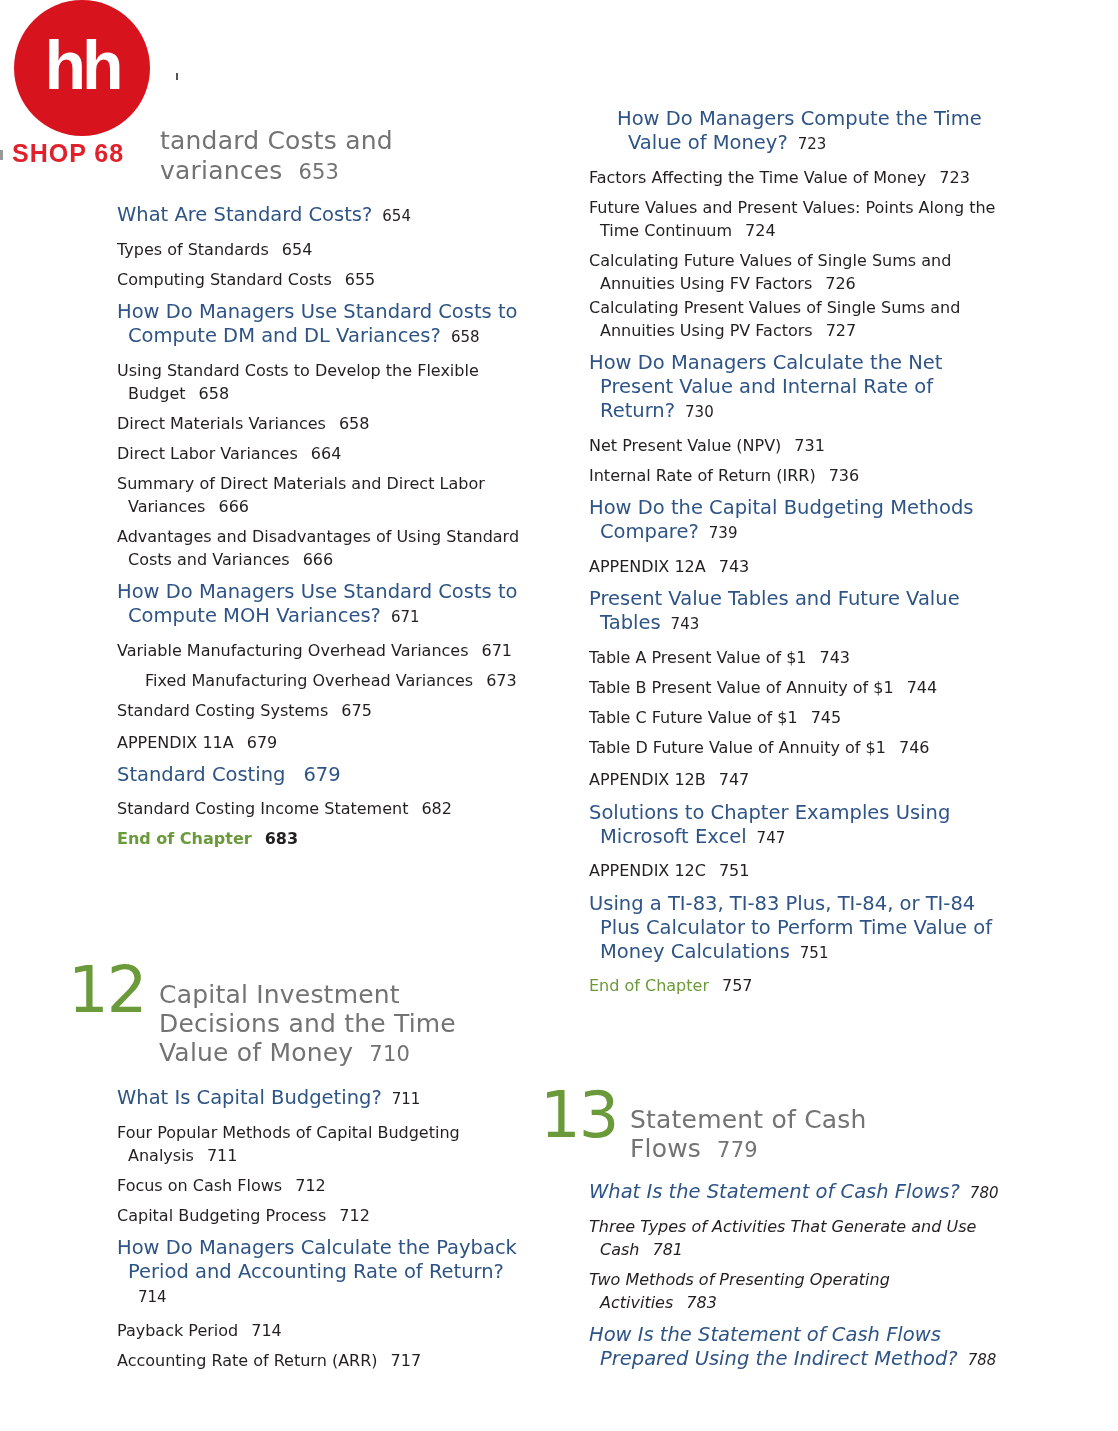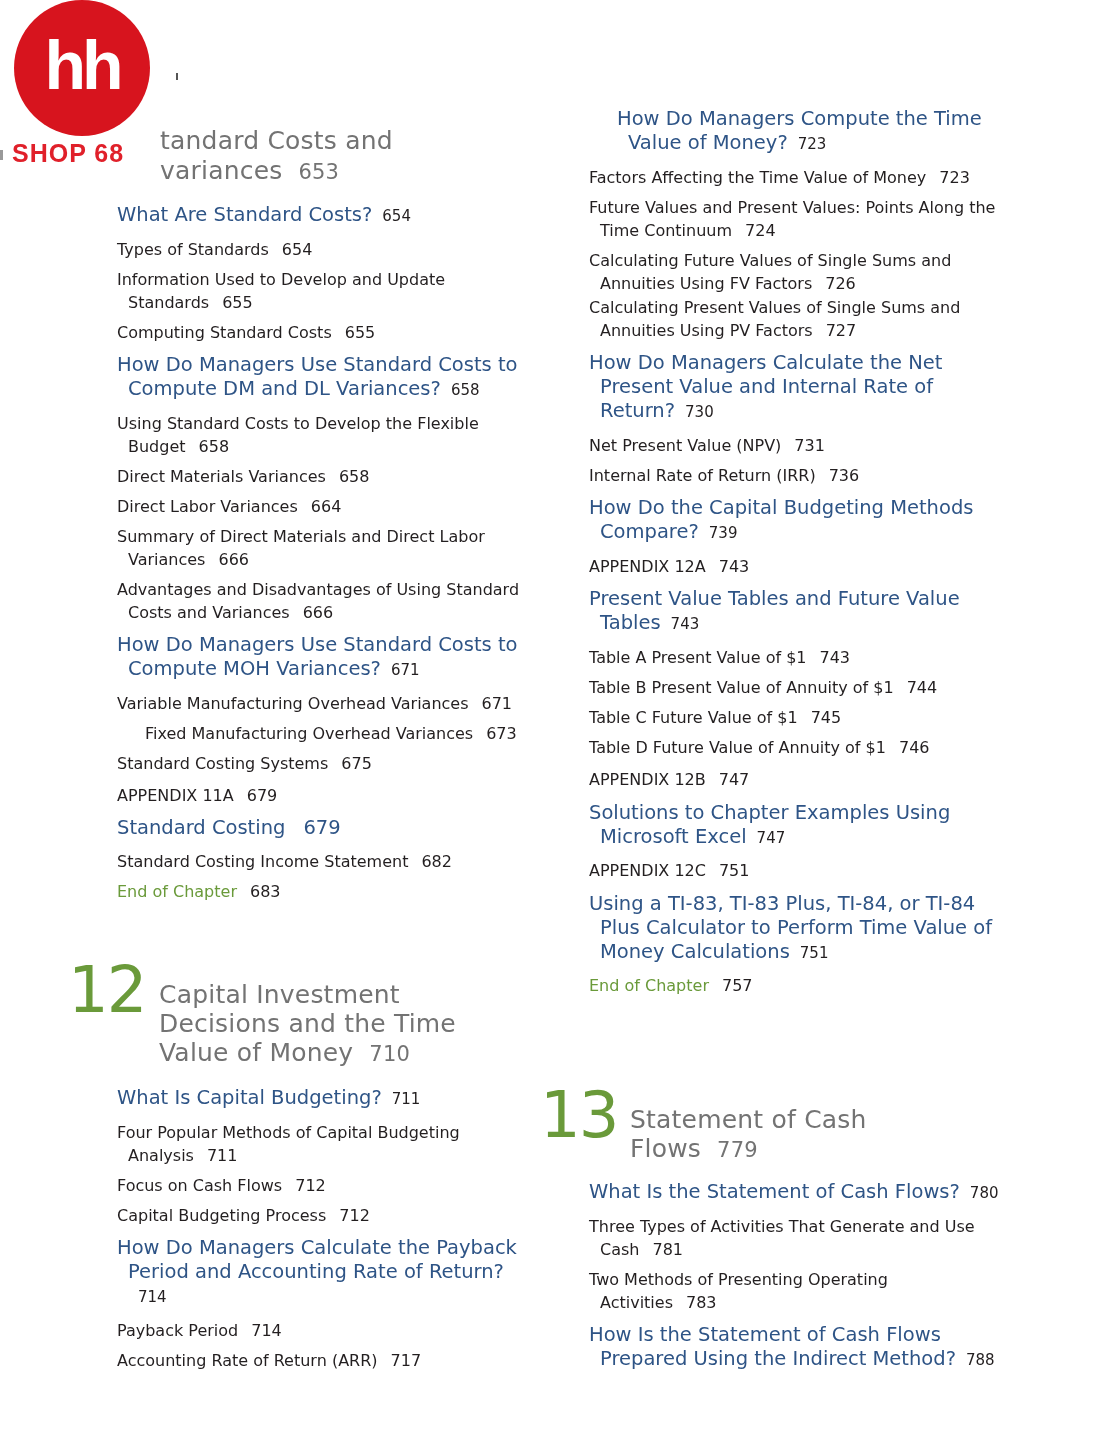--- a/index.html
+++ b/index.html
@@ -62,36 +62,35 @@
 <div class="stray"></div>
 
 <div class="ch-title" style="left:160px; top:126px;">
   <div>tandard Costs and</div>
   <div><span>variances</span><span class="pg">653</span></div>
 </div>
 
 <div class="col" id="ch11" style="left:117px; top:203px; width:410px;">
     <div class="entry h2" style="margin-bottom: 10px;"><span>What Are Standard Costs?</span><span class="pg">654</span></div>
     <div class="entry h3" style="margin-bottom: 7px;"><span>Types of Standards</span><span class="pg">654</span></div>
-    <div class="entry h3" style="margin-bottom: 7px;"><span>Information Used to Develop and Update Standards</span><span class="pg">655</span></div>
     <div class="entry h3" style="margin-bottom: 9px;"><span>Computing Standard Costs</span><span class="pg">655</span></div>
     <div class="entry h2" style="margin-bottom: 10px;"><span>How Do Managers Use Standard Costs to Compute DM and DL Variances?</span><span class="pg">658</span></div>
     <div class="entry h3" style="margin-bottom: 7px;"><span>Using Standard Costs to Develop the Flexible Budget</span><span class="pg">658</span></div>
     <div class="entry h3" style="margin-bottom: 7px;"><span>Direct Materials Variances</span><span class="pg">658</span></div>
     <div class="entry h3" style="margin-bottom: 7px;"><span>Direct Labor Variances</span><span class="pg">664</span></div>
     <div class="entry h3" style="margin-bottom: 7px;"><span>Summary of Direct Materials and Direct Labor Variances</span><span class="pg">666</span></div>
     <div class="entry h3" style="margin-bottom: 9px;"><span>Advantages and Disadvantages of Using Standard Costs and Variances</span><span class="pg">666</span></div>
     <div class="entry h2" style="margin-bottom: 10px;"><span>How Do Managers Use Standard Costs to Compute MOH Variances?</span><span class="pg">671</span></div>
     <div class="entry h3" style="margin-bottom: 7px;"><span>Variable Manufacturing Overhead Variances</span><span class="pg">671</span></div>
     <div class="entry h3" style="margin-bottom: 7px; margin-left: 28px;"><span>Fixed Manufacturing Overhead Variances</span><span class="pg">673</span></div>
     <div class="entry h3" style="margin-bottom: 9px;"><span>Standard Costing Systems</span><span class="pg">675</span></div>
     <div class="entry h3 app" style="margin-bottom: 9px;"><span>APPENDIX 11A</span><span class="pg">679</span></div>
     <div class="entry h2 bluepg" style="margin-bottom: 10px;"><span>Standard Costing</span><span class="pg">679</span></div>
     <div class="entry h3" style="margin-bottom: 7px;"><span>Standard Costing Income Statement</span><span class="pg">682</span></div>
-    <div class="entry eoc" style="margin-bottom: 12px;"><span>End of Chapter</span><span class="pg">683</span></div>
+    <div class="entry eoc" style="margin-bottom: 12px; font-weight: bold;"><span>End of Chapter</span><span class="pg">683</span></div>
   </div>
 
 <div class="ch-num" style="left:68px; top:958px;">12</div>
 <div class="ch-title" style="left:159px; top:980px; line-height:29px;">
   <div>Capital Investment</div>
   <div>Decisions and the Time</div>
   <div><span>Value of Money</span><span class="pg">710</span></div>
 </div>
 
 <div class="col" id="ch12l" style="left:117px; top:1086px; width:410px;">
@@ -124,18 +123,18 @@
     <div class="entry h3 app" style="margin-bottom: 10px;"><span>APPENDIX 12C</span><span class="pg">751</span></div>
     <div class="entry h2" style="margin-bottom: 9px;"><span>Using a TI-83, TI-83 Plus, TI-84, or TI-84 Plus Calculator to Perform Time Value of Money Calculations</span><span class="pg">751</span></div>
     <div class="entry eoc" style="margin-bottom: 7px;"><span>End of Chapter</span><span class="pg">757</span></div>
   </div>
 
 <div class="ch-num" style="left:540px; top:1083px;">13</div>
 <div class="ch-title" style="left:630px; top:1105px; line-height:29px;">
   <div>Statement of Cash</div>
   <div><span>Flows</span><span class="pg">779</span></div>
 </div>
-<div class="col" id="ch13" style="left:589px; top:1180px; width:410px;">
+<div class="col" id="ch13" style="left:589px; top:1180px; width:410px;font-style:italic;">
     <div class="entry h2" style="margin-bottom: 10px;"><span>What Is the Statement of Cash Flows?</span><span class="pg">780</span></div>
     <div class="entry h3" style="margin-bottom: 7px;"><span>Three Types of Activities That Generate and Use Cash</span><span class="pg">781</span></div>
     <div class="entry h3" style="margin-bottom: 9px;"><span>Two Methods of Presenting Operating Activities</span><span class="pg">783</span></div>
     <div class="entry h2" style="margin-bottom: 7px;"><span>How Is the Statement of Cash Flows Prepared Using the Indirect Method?</span><span class="pg">788</span></div>
   </div>
 
 </body></html>

